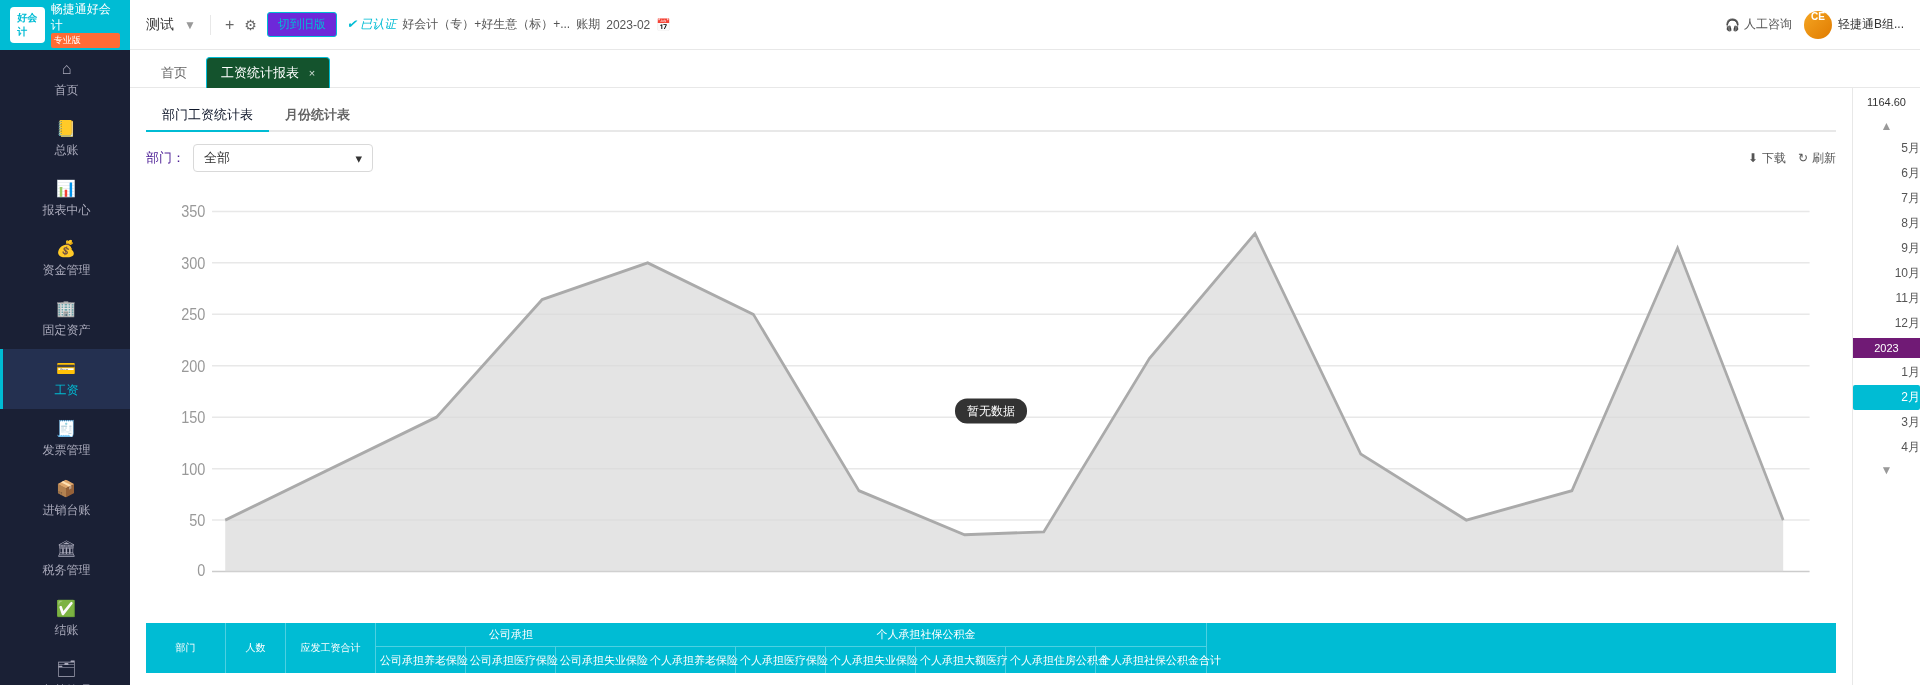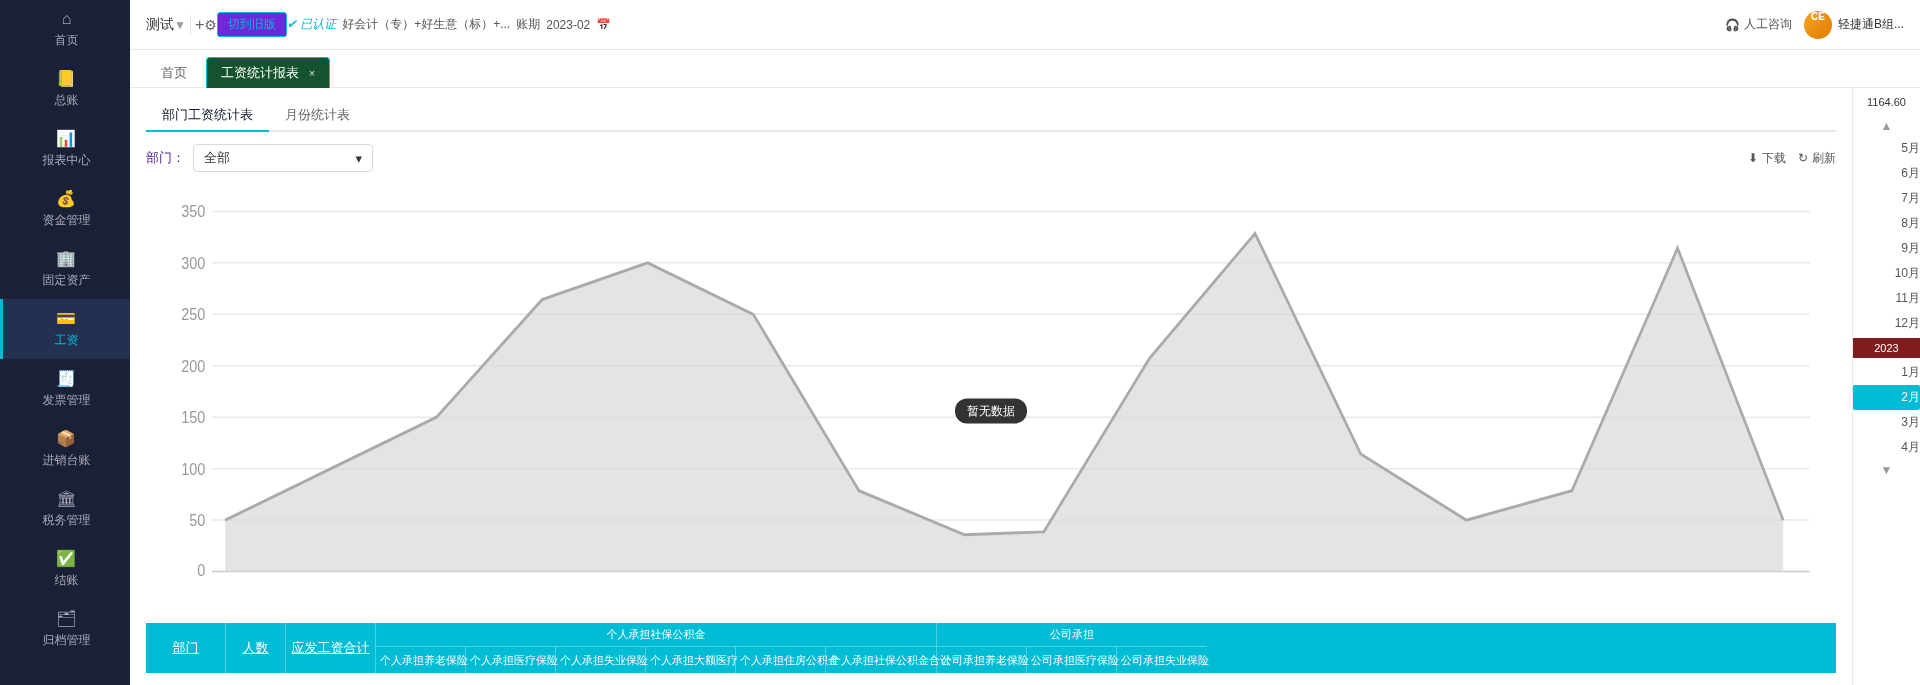--- a/index.html
+++ b/index.html
@@ -71,20 +71,21 @@
       overflow: hidden;
     }
 
     
     .topbar {
       background: white;
       height: 50px;
       display: flex;
       align-items: center;
       padding: 0 16px;
+      gap: 10px;
       border-bottom: 1px solid #e8e8e8;
       flex-shrink: 0;
     }
     .topbar-title { font-size: 14px; color: #333; }
     .topbar-dropdown-icon { color: #999; font-size: 12px; cursor: pointer; }
     .topbar-divider { width: 1px; height: 20px; background: #e8e8e8; margin: 0 4px; }
     .topbar-plus { color: #666; cursor: pointer; font-size: 16px; }
     .topbar-gear { color: #666; cursor: pointer; font-size: 14px; }
     .topbar-switch-btn {
       border: 1px solid #00bcd4;
@@ -162,20 +163,21 @@
       margin-bottom: 12px;
       flex-shrink: 0;
     }
     .sub-tab {
       padding: 6px 16px;
       cursor: pointer;
       font-size: 13px;
       color: #666;
       border-bottom: 2px solid transparent;
       margin-bottom: -2px;
+      font-weight: bold;
     }
     .sub-tab.active {
       color: #0f172a;
       border-bottom-color: #00bcd4;
       font-weight: 500;
     }
 
     
     .toolbar-row {
       display: flex;
@@ -266,47 +268,46 @@
       background: #00bcd4;
       color: white;
       border-radius: 2px;
     }
     .year-label {
       width: 100%;
       text-align: center;
       padding: 4px 0;
       font-size: 11px;
       color: white;
-      background: #7f1d1d;
+      background: #701a75;
       margin: 2px 0;
     }
 
     
     .bottom-table {
       height: 50px;
       background: #00bcd4;
       display: flex;
       align-items: center;
       overflow: hidden;
       flex-shrink: 0;
     }
     .table-col {
       color: white;
-      font-size: 13px;
+      font-size: 10px;
       text-align: center;
       border-right: 1px solid rgba(255,255,255,0.3);
       padding: 4px 2px;
       white-space: nowrap;
       overflow: hidden;
       display: flex;
       flex-direction: column;
       align-items: center;
       justify-content: center;
       height: 100%;
-      text-decoration: underline;
     }
     .col-group-header {
       color: white;
       font-size: 11px;
       text-align: center;
       border-bottom: 1px solid rgba(255,255,255,0.3);
       padding: 4px 2px;
       width: 100%;
       white-space: nowrap;
     }
@@ -323,20 +324,27 @@
     }
     .col-child:last-child { border-right: none; }
 
     
     .chart-svg { width: 100%; height: 100%; }
   </style>
 </head>
 <body>
 
 <nav class="sidebar">
+  <div class="sidebar-logo">
+    <div class="sidebar-logo-icon">好会<br>计</div>
+    <div>
+      <div class="sidebar-logo-text">畅捷通好会计</div>
+      <div class="sidebar-logo-badge">专业版</div>
+    </div>
+  </div>
   <div class="sidebar-nav">
 
   <div class="sidebar-item">
       <span class="sidebar-item-icon">⌂</span>
       <span>首页</span>
     </div>
       <div class="sidebar-item">
       <span class="sidebar-item-icon">📒</span>
       <span>总账</span>
     </div>
@@ -485,55 +493,55 @@
         <div class="table-col" style="width:80px;">
           <span>部门</span>
         </div>
         <div class="table-col" style="width:60px;">
           <span>人数</span>
         </div>
         <div class="table-col" style="width:90px;">
           <span>应发工资合计</span>
         </div>
 
+        <div style="display:flex;flex-direction:column;height:100%;">
+          <div class="col-group-header">公司承担</div>
+          <div style="display:flex;flex:1;align-items:center;">
+            <div class="col-child" style="width:90px;">
+                <span>公司承担养老保险</span>
+              </div>
+            <div class="col-child" style="width:90px;">
+                <span>公司承担医疗保险</span>
+              </div>
+            <div class="col-child" style="width:90px;border-right:none;">
+                <span>公司承担失业保险</span>
+              </div>
+          </div>
+        </div>
+
         <div style="display:flex;flex-direction:column;border-right:1px solid rgba(255,255,255,0.3);height:100%;">
           <div class="col-group-header">个人承担社保公积金</div>
           <div style="display:flex;flex:1;align-items:center;">
             <div class="col-child" style="width:90px;">
                 <span>个人承担养老保险</span>
               </div>
             <div class="col-child" style="width:90px;">
                 <span>个人承担医疗保险</span>
               </div>
             <div class="col-child" style="width:90px;">
                 <span>个人承担失业保险</span>
               </div>
             <div class="col-child" style="width:90px;">
                 <span>个人承担大额医疗</span>
               </div>
             <div class="col-child" style="width:90px;">
                 <span>个人承担住房公积金</span>
               </div>
             <div class="col-child" style="width:110px;">
                 <span>个人承担社保公积金合计</span>
-              </div>
-          </div>
-        </div>
-
-        <div style="display:flex;flex-direction:column;height:100%;">
-          <div class="col-group-header">公司承担</div>
-          <div style="display:flex;flex:1;align-items:center;">
-            <div class="col-child" style="width:90px;">
-                <span>公司承担养老保险</span>
-              </div>
-            <div class="col-child" style="width:90px;">
-                <span>公司承担医疗保险</span>
-              </div>
-            <div class="col-child" style="width:90px;border-right:none;">
-                <span>公司承担失业保险</span>
               </div>
           </div>
         </div>
       </div>
 
     </div>
 
     <div class="right-panel">
       <div class="date-display">1164.60</div>
       <div class="date-nav-btn">▲</div>

